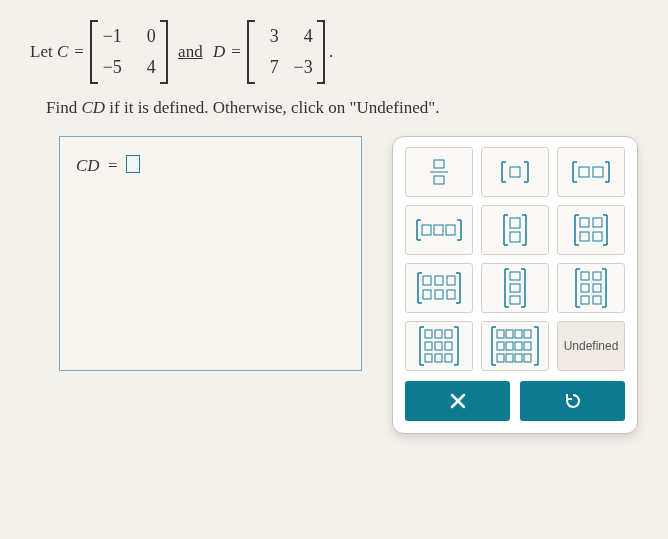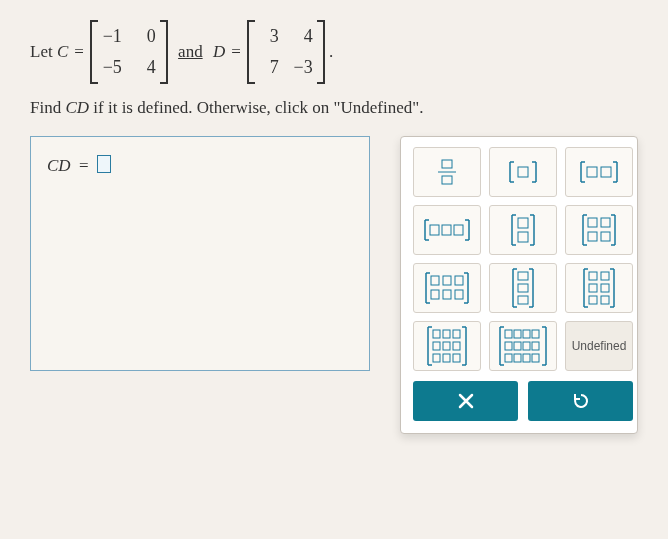--- a/index.html
+++ b/index.html
@@ -41,55 +41,56 @@
   .matrix-body {
     display: grid;
     grid-template-columns: repeat(2, auto);
     gap: 6px 14px;
     padding: 4px 4px;
     font-size: 18px;
   }
   .matrix-body span { text-align: right; min-width: 20px; }
   .instruction {
     font-size: 17px;
-    margin: 14px 0 18px 0;
+    margin: 14px 0 18px 16px;
   }
   .instruction .var { font-style: italic; }
   .work-area {
     display: flex;
     gap: 30px;
     align-items: flex-start;
   }
   .answer-box {
     border: 1px solid #7aa9c4;
     width: 360px;
     height: 235px;
     padding: 18px 16px;
     box-sizing: border-box;
     background: #f8f5f0;
+    margin-left: 29px;
   }
   .answer-expr {
     font-size: 17px;
     font-style: italic;
   }
   .answer-expr .eq { font-style: normal; margin: 0 4px; }
   .placeholder-box {
     display: inline-block;
     width: 12px;
     height: 16px;
     border: 1px solid #2a7ba0;
     background: #eef6fa;
     vertical-align: -2px;
   }
   .palette-wrap {
     background: #fff;
     border: 1px solid #c8c2ba;
-    border-radius: 4px;
+    border-radius: 12px;
     box-shadow: 0 4px 10px rgba(0,0,0,0.12);
-    padding: 10px 4px 12px 12px;
+    padding: 10px 12px 12px 12px;
     width: 248px;
     box-sizing: border-box;
   }
   .palette {
     display: grid;
     grid-template-columns: repeat(3, 68px);
     grid-auto-rows: 50px;
     gap: 8px;
     margin-bottom: 10px;
   }

